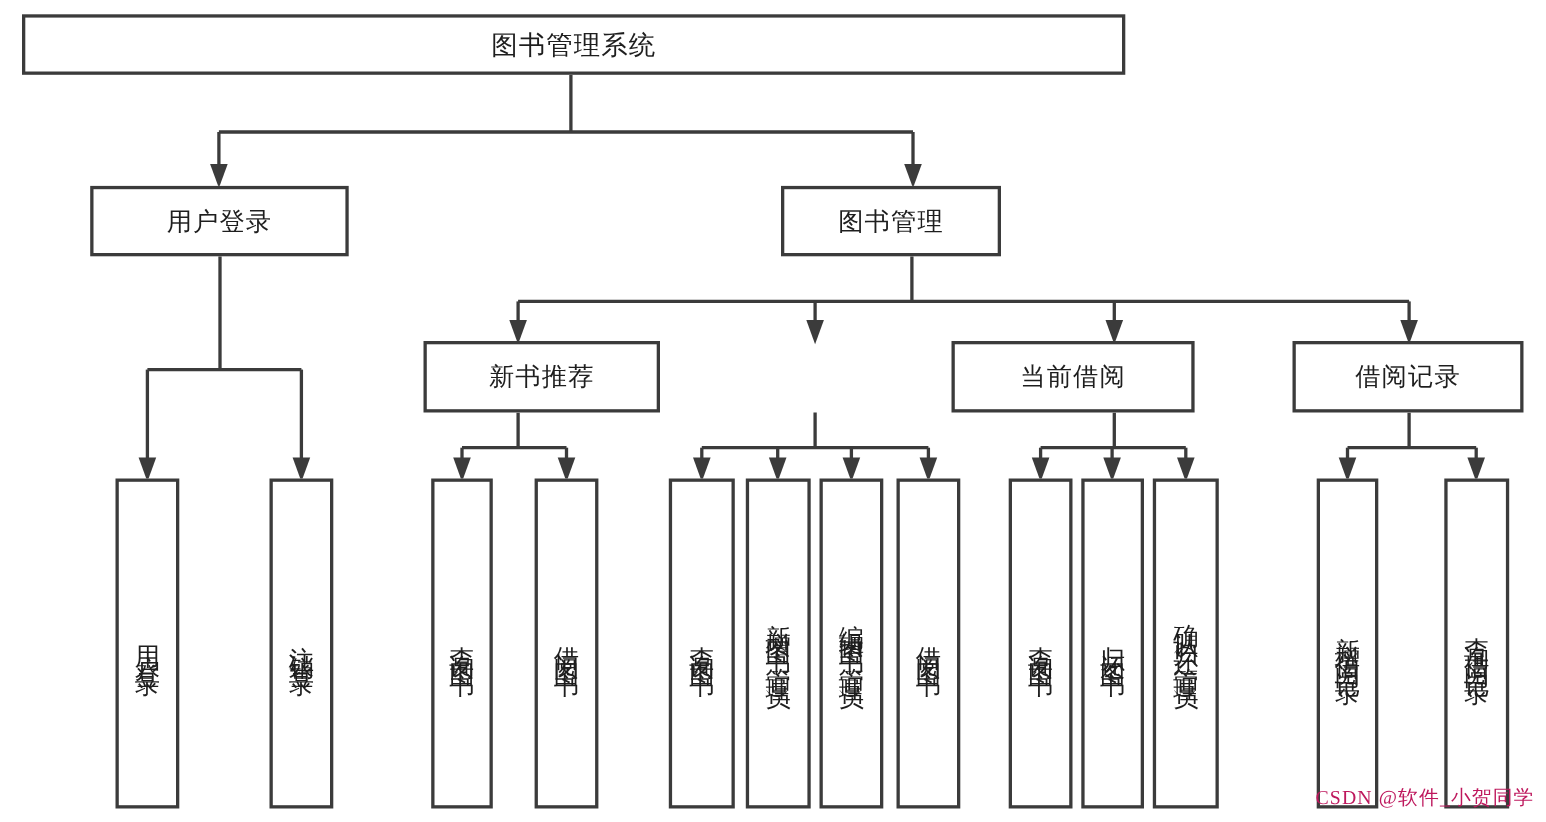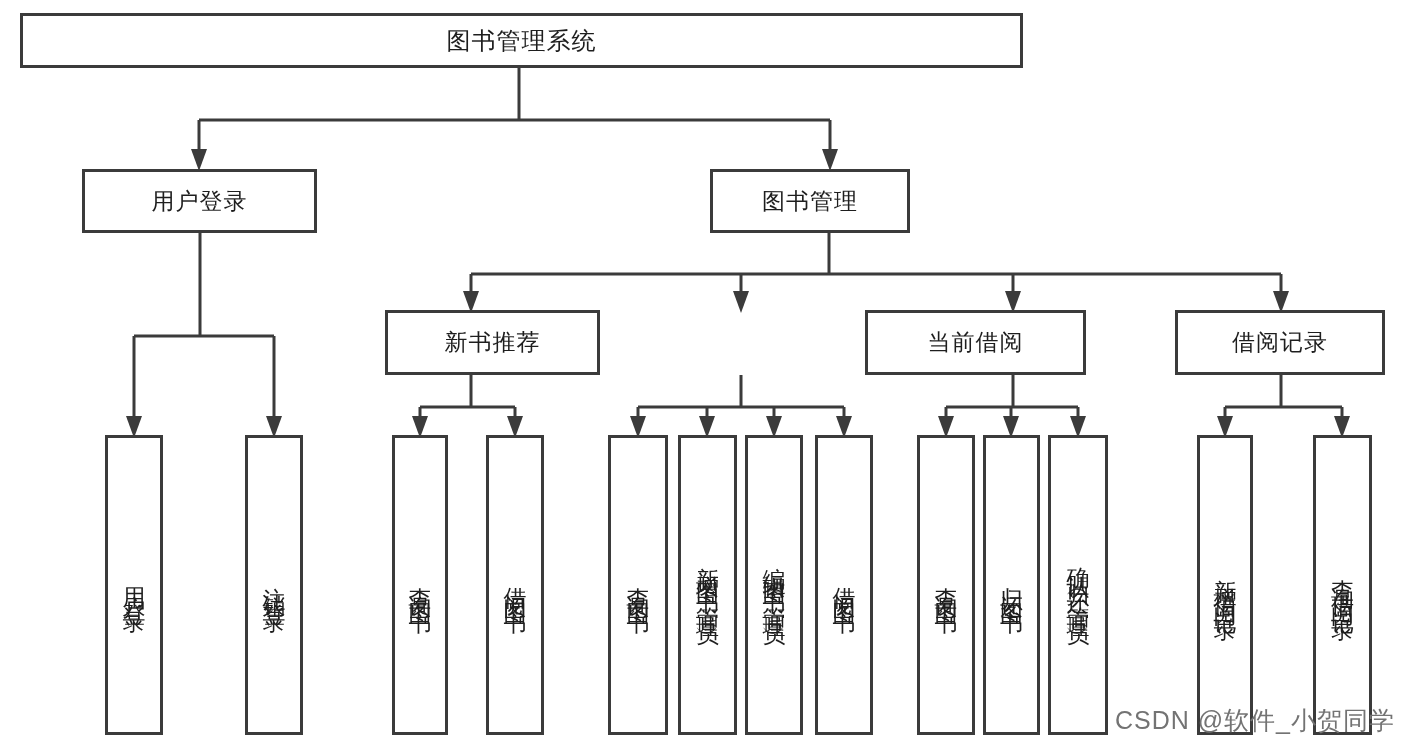--- a/index.html
+++ b/index.html
@@ -34,25 +34,26 @@
     text-orientation: mixed;
     font-size: 23px;
     letter-spacing: 8px;
     line-height: 1;
     color: #1e1e1e;
   }
   #watermark {
     position: absolute;
     right: 10px;
     bottom: 10px;
-    font-size: 25px;
-    color: #737373;
+    font-size: 18px;
+    color: #be185d;
     letter-spacing: 1px;
     z-index: 3;
     white-space: nowrap;
+    font-family: Liberation Serif, serif;
   }
 </style>
 </head>
 <body>
 
 <div id="stage">
 
   <svg id="connectors" width="1405" height="747" viewBox="0 0 1405 747">
     <g stroke="#3b3b3b" stroke-width="3" fill="none">
 

